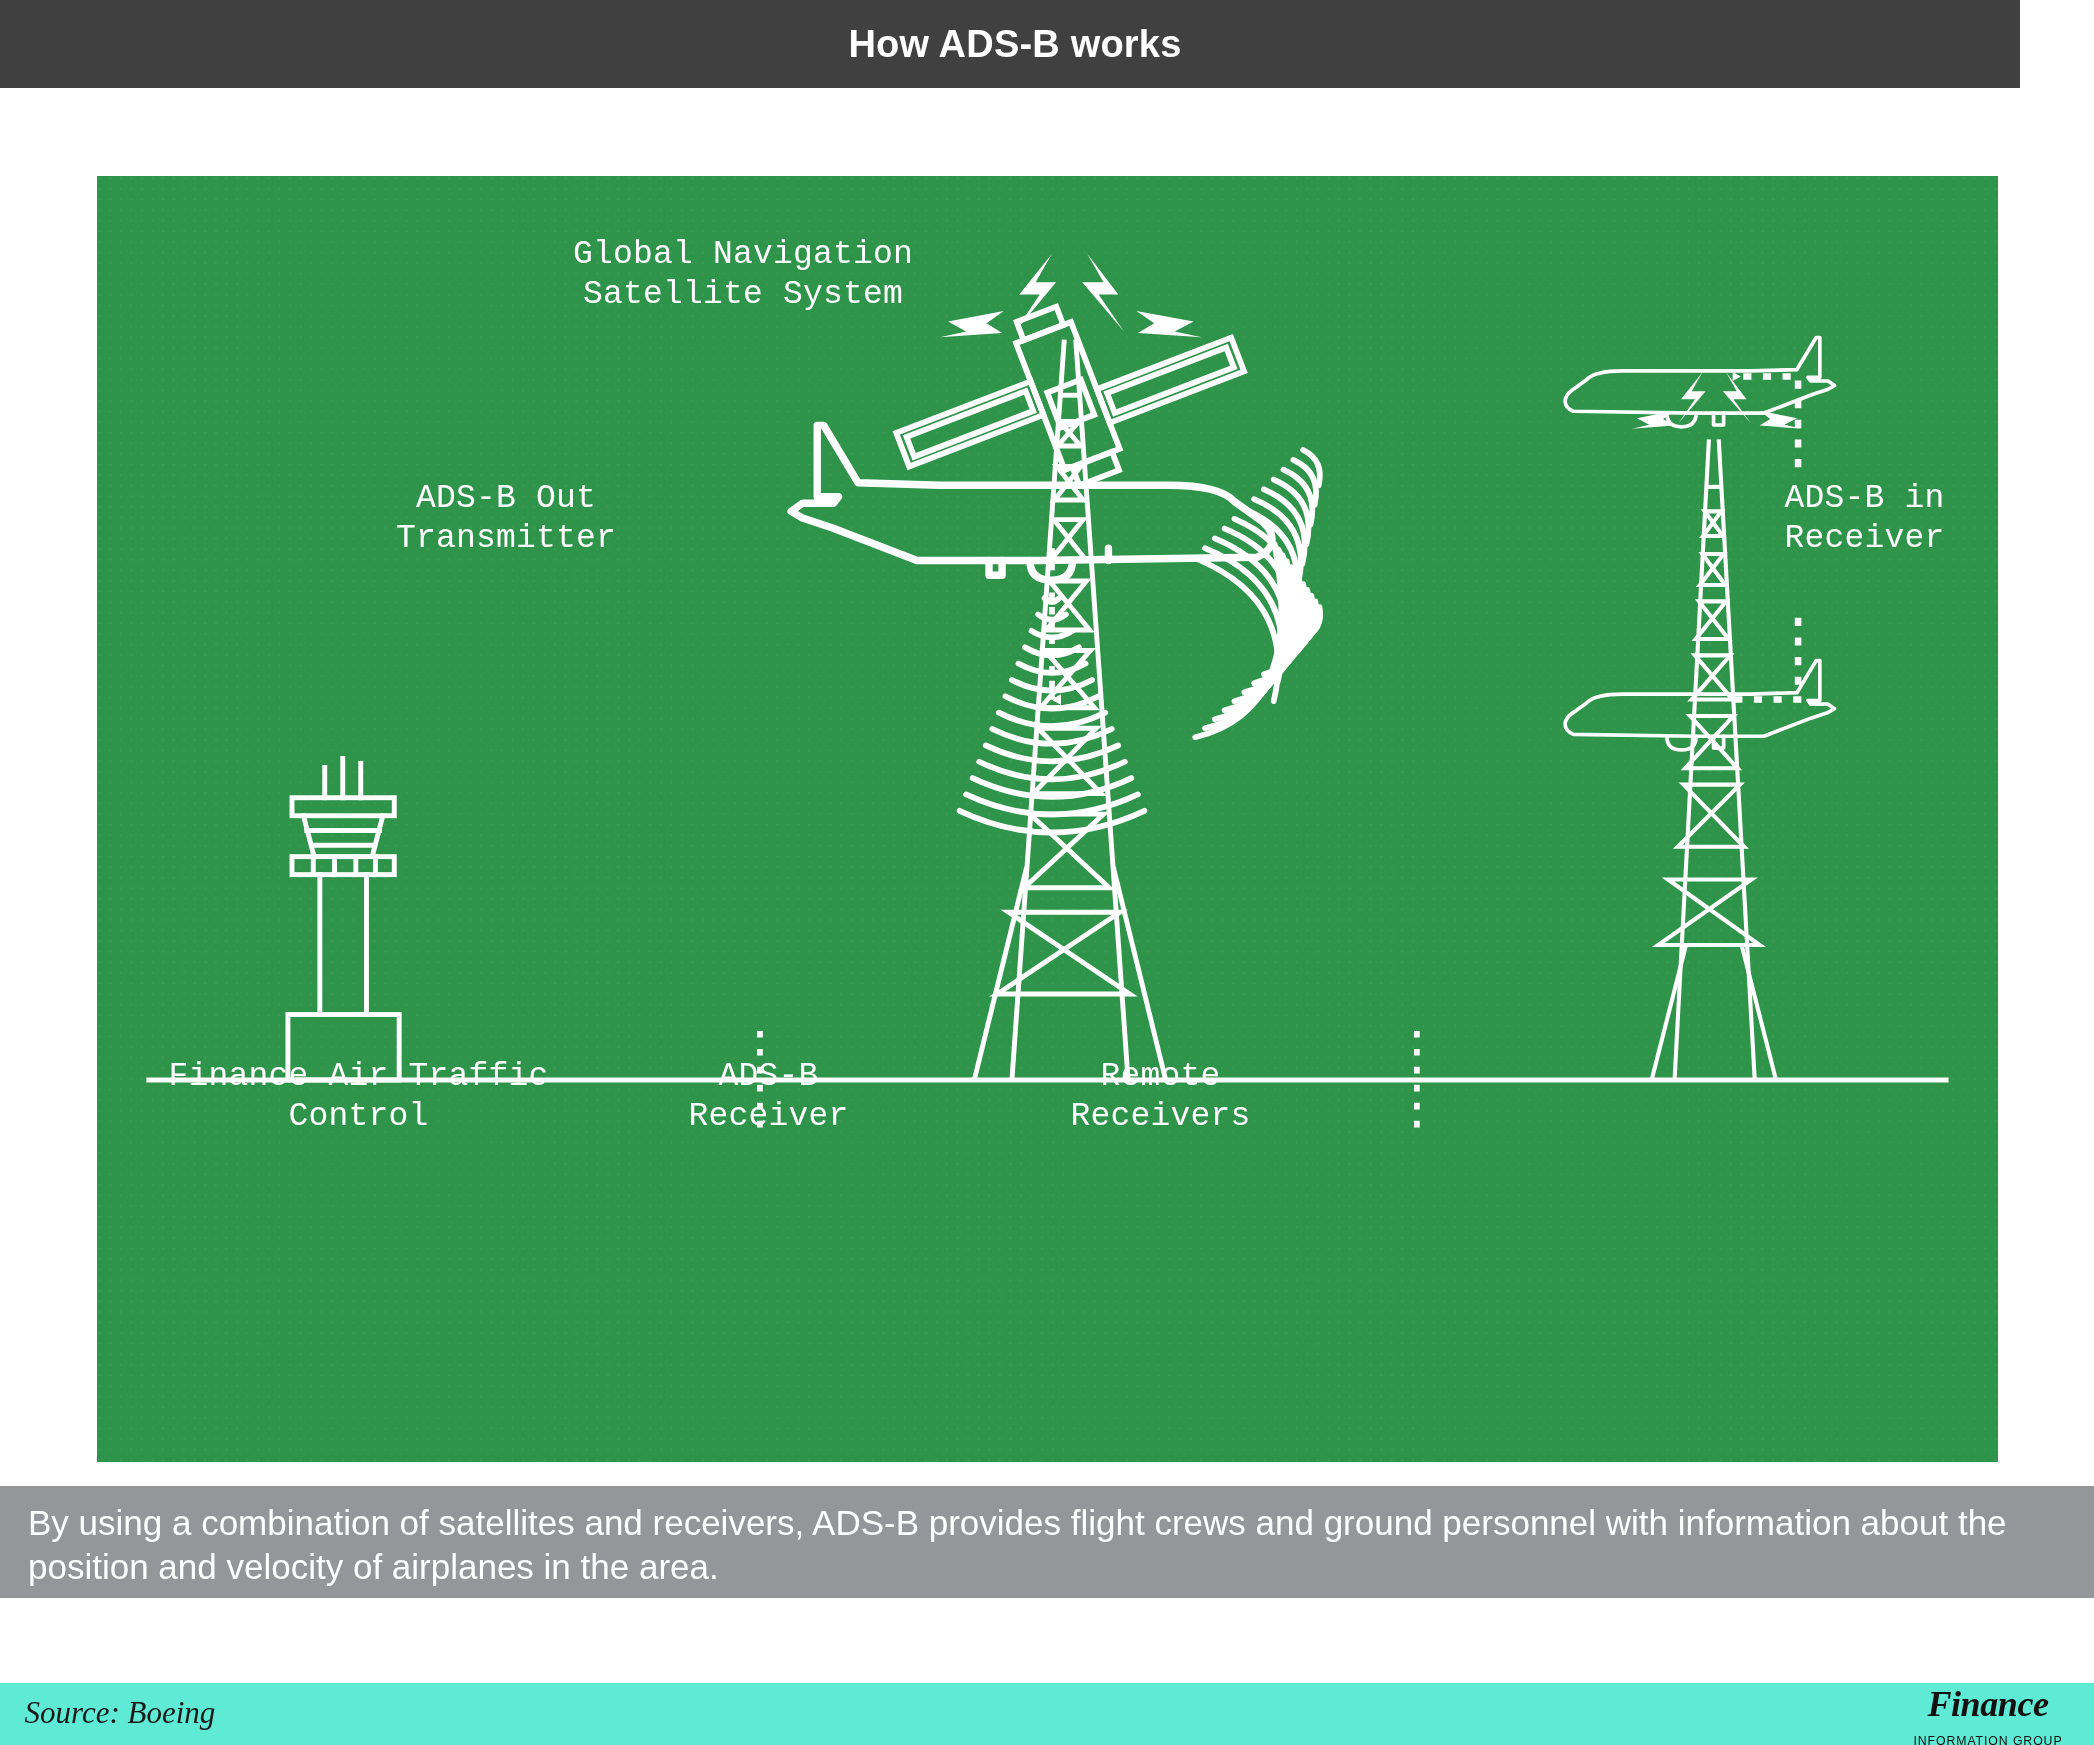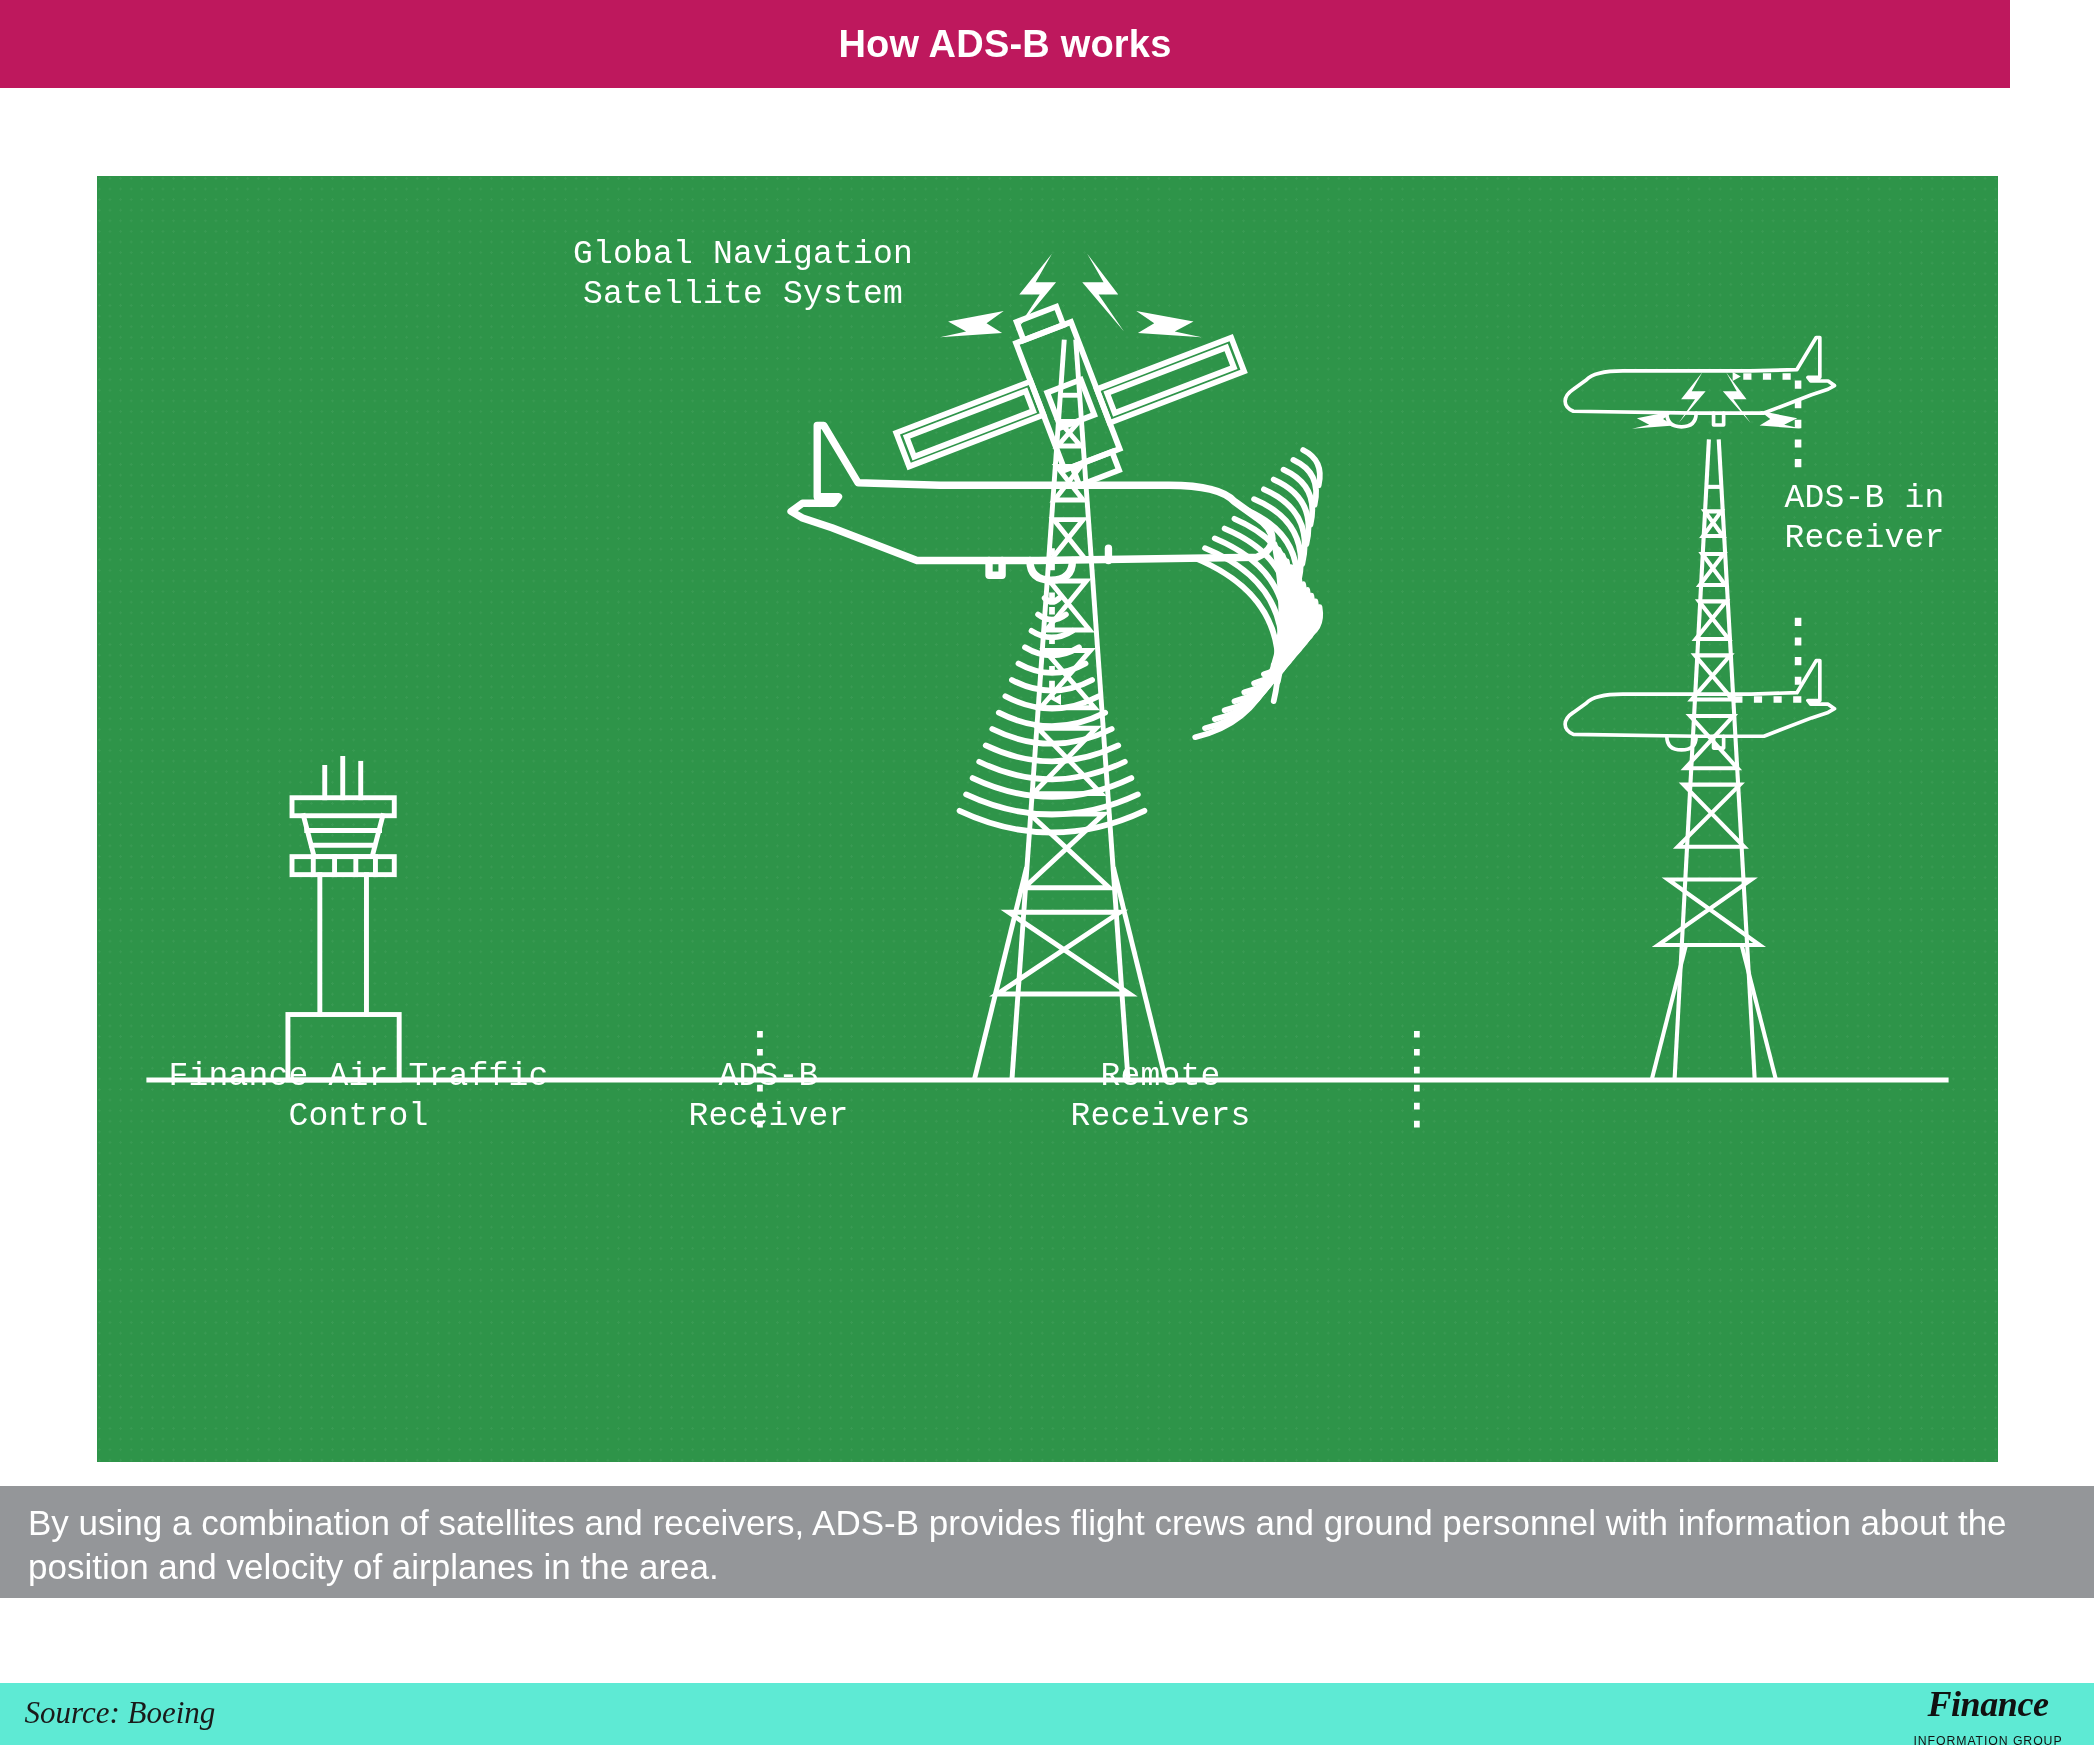--- a/index.html
+++ b/index.html
@@ -15,24 +15,25 @@
     overflow: hidden;
     position: relative;
   }
 
   
   .header-bar {
     position: absolute;
     left: 0; top: 0;
     width: 2010px;
     height: 88px;
-    background: #be185d;
+    background: #404040;
     display: flex;
     align-items: center;
     justify-content: center;
+    padding-left: 10px;
   }
   .header-title {
     color: #ffffff;
     font-size: 38px;
     font-weight: bold;
     letter-spacing: 0.2px;
   }
 
   
   .diagram-panel {
@@ -396,20 +397,22 @@
     </g>
 
     <line x1="60" y1="1105" x2="2263" y2="1105" stroke="#ffffff" stroke-width="6"></line>
 
     <line x1="810" y1="1045" x2="810" y2="1163" stroke="#ffffff" stroke-width="7" stroke-dasharray="8 14"></line>
     <line x1="1613" y1="1045" x2="1613" y2="1163" stroke="#ffffff" stroke-width="7" stroke-dasharray="8 14"></line>
   </svg>
 
   <div class="dlabel lbl-gnss">Global Navigation
 Satellite System</div>
+  <div class="dlabel lbl-out">ADS-B Out
+Transmitter</div>
   <div class="dlabel lbl-in">ADS-B in
 Receiver</div>
   <div class="dlabel lbl-atc">Finance Air Traffic
 Control</div>
   <div class="dlabel lbl-arx">ADS-B
 Receiver</div>
   <div class="dlabel lbl-remote">Remote
 Receivers</div>
 </div>
 

